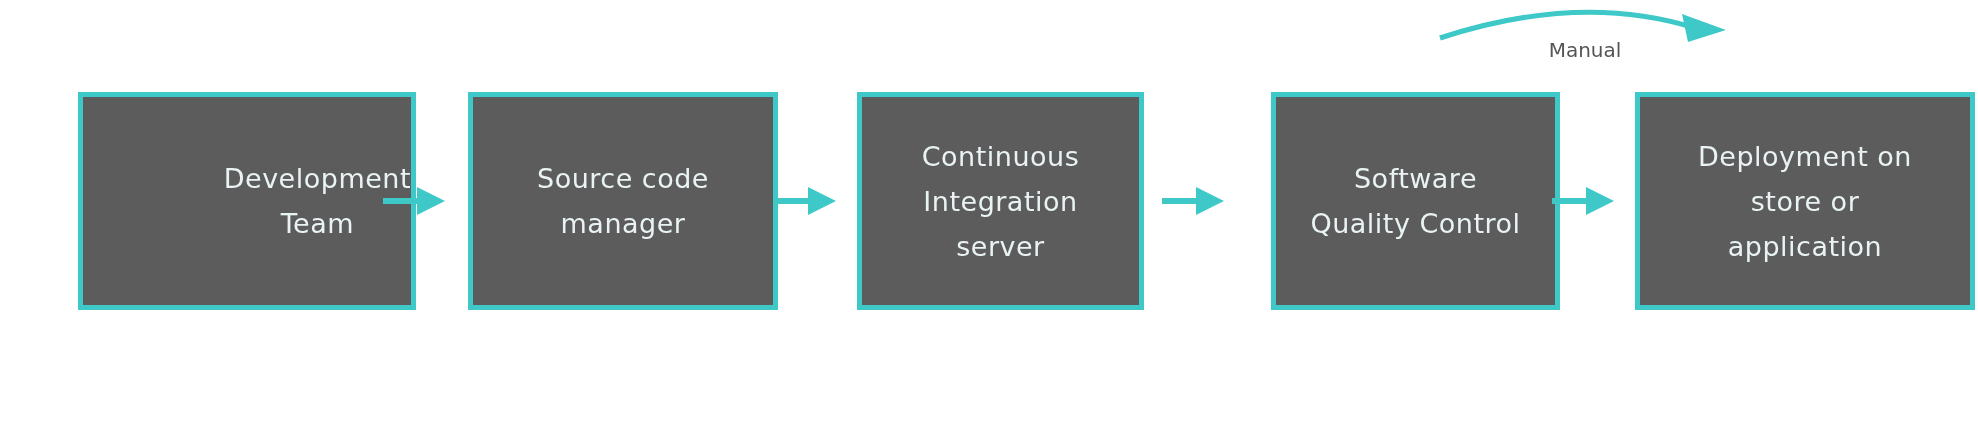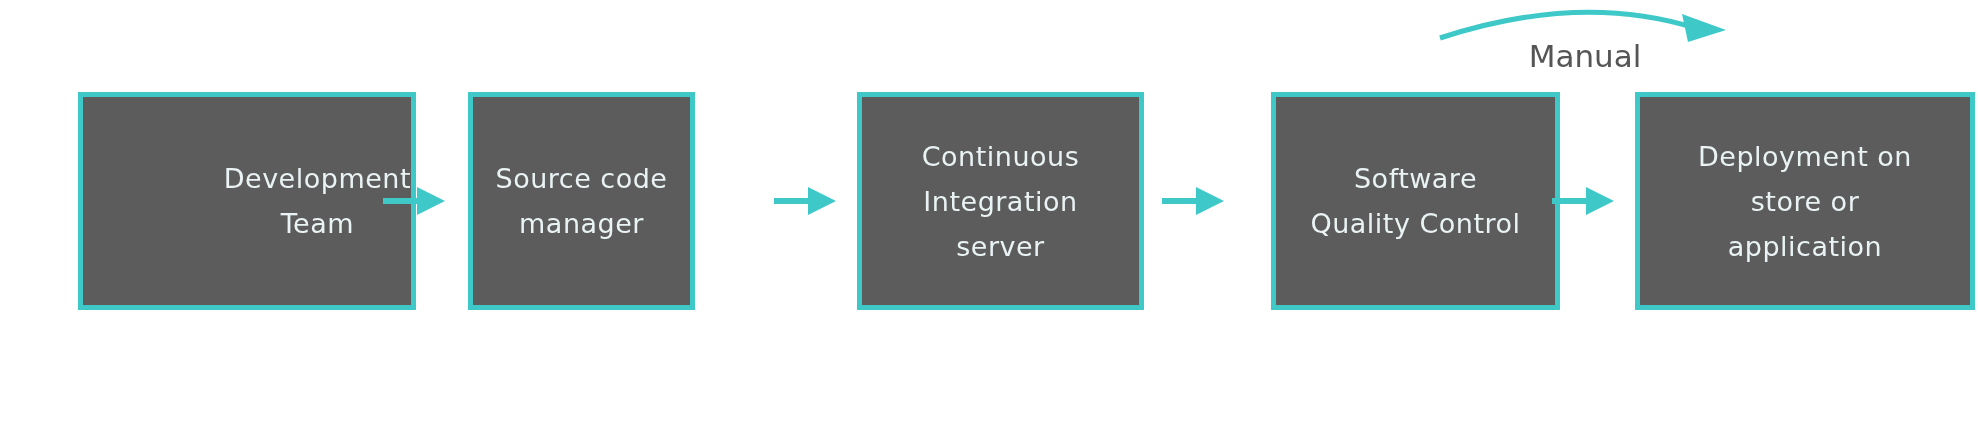--- a/index.html
+++ b/index.html
@@ -6,30 +6,30 @@
   body { width:1978px; height:441px; position:relative; overflow:hidden;
          font-family:"DejaVu Sans", sans-serif; }
   .box { position:absolute; top:92px; height:218px; box-sizing:border-box;
          background:#5c5c5c; border:5px solid #3ec8c8;
          display:flex; align-items:center; justify-content:center; text-align:center; }
   .box-label { color:#eaf3f4; font-size:27px; line-height:45px; white-space:pre-line;
                letter-spacing:0.5px; font-family:"DejaVu Sans", sans-serif; }
   .arrow { position:absolute; top:187px; width:62px; height:28px; }
   .manual-arc { position:absolute; left:1430px; top:0px; width:310px; height:48px; }
   .manual-label { position:absolute; left:1520px; top:38px; width:130px; text-align:center;
-                  color:#555555; font-size:31px; font-family:"DejaVu Sans", sans-serif; }
+                  color:#555555; font-size:20px; font-family:"DejaVu Sans", sans-serif; }
 </style>
 </head>
 <body>
 
 <div class="box" style="left:78px;width:338px;justify-content:flex-end;">
   <span class="box-label">Development
 Team</span>
 </div>
-<div class="box" style="left:468px;width:227px;">
+<div class="box" style="left:468px;width:310px;">
   <span class="box-label">Source code
 manager</span>
 </div>
 <div class="box" style="left:857px;width:287px;">
   <span class="box-label">Continuous
 Integration
 server</span>
 </div>
 <div class="box" style="left:1245px;width:289px;margin-left:26px;">
   <span class="box-label">Software

